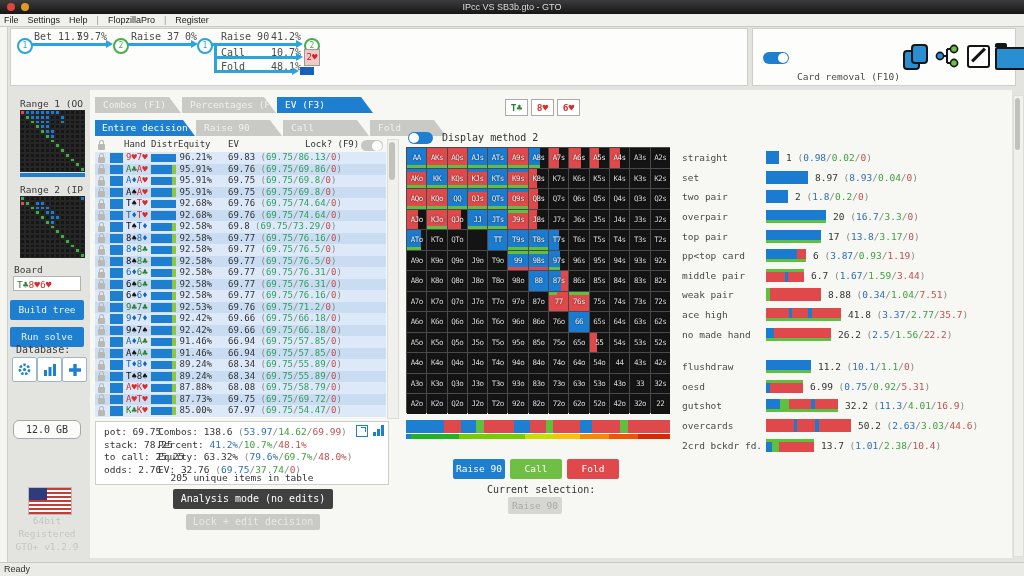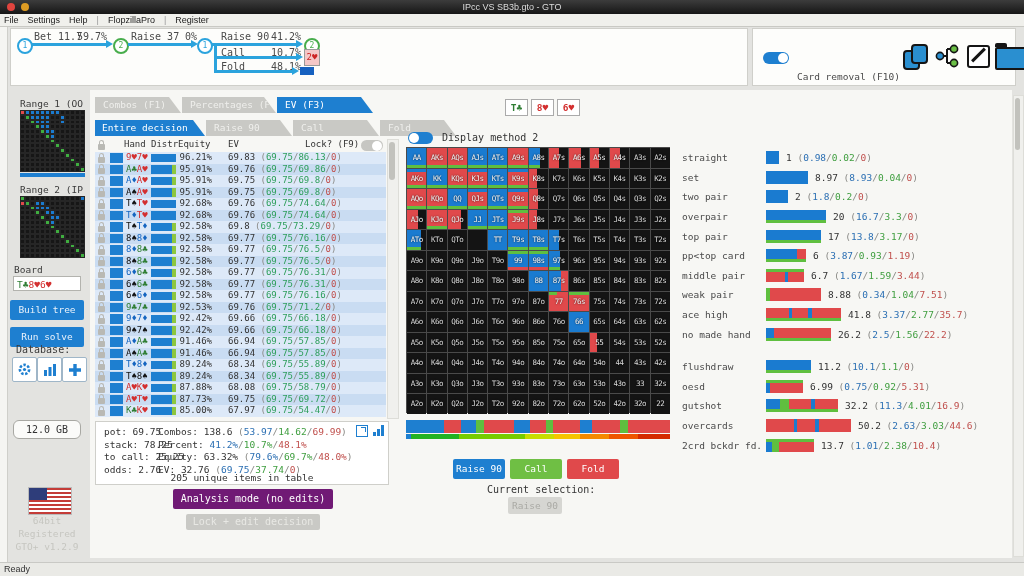--- a/index.html
+++ b/index.html
@@ -558,21 +558,21 @@
   <div class="graytxt" style="left:0;top:541px;">GTO+ v1.2.9</div>
 
   <div id="mainbg" class="abs"></div>
 
   <div class="tabrow" style="left:95px;top:97px;" id="tabsmain">
       <div class="tab" style="width: 86px; box-sizing: border-box;">Combos (F1)</div>
       <div class="tab" style="width: 94px; box-sizing: border-box;">Percentages (F</div>
       <div class="tab act" style="width: 96px; box-sizing: border-box;">EV (F3)</div>
     </div>
   <div class="tabrow" style="left:95px;top:120px;" id="tabssub">
-      <div class="tab act" style="width: 110px; box-sizing: border-box; padding-left: 7px;">Entire decision</div>
+      <div class="tab act" style="width: 100px; box-sizing: border-box; padding-left: 7px;">Entire decision</div>
       <div class="tab" style="width: 86px; box-sizing: border-box;">Raise 90</div>
       <div class="tab" style="width: 86px; box-sizing: border-box;">Call</div>
       <div class="tab" style="width: 76px; box-sizing: border-box;">Fold</div>
     </div>
 
   <div class="abs" style="left:505px;top:99px;display:flex;" id="boardcards">
       <div class="bcard sc">T♣</div>
       <div class="bcard sh">8♥</div>
       <div class="bcard sh">6♥</div>
     </div>
@@ -854,21 +854,21 @@
   <span class="sline" style="left: 8px; top: 4px;">pot: 69.75</span>
       <span class="sline" style="left: 62px; top: 4px;">Combos: 138.6 <span class="pp">(</span><span class="sb">53.97</span><span class="pp">/</span><span class="sg">14.62</span><span class="pp">/</span><span class="sr">69.99</span><span class="pp">)</span></span>
       <span class="sline" style="left: 8px; top: 16.5px;">stack: 78.25</span>
       <span class="sline" style="left: 62px; top: 16.5px;">Percent: <span class="sb">41.2%</span><span class="pp">/</span><span class="sg">10.7%</span><span class="pp">/</span><span class="sr">48.1%</span></span>
       <span class="sline" style="left: 8px; top: 29px;">to call: 25.25</span>
       <span class="sline" style="left: 62px; top: 29px;">Equity: 63.32% <span class="pp">(</span><span class="sb">79.6%</span><span class="pp">/</span><span class="sg">69.7%</span><span class="pp">/</span><span class="sr">48.0%</span><span class="pp">)</span></span>
       <span class="sline" style="left: 8px; top: 41.5px;">odds: 2.76</span>
       <span class="sline" style="left: 62px; top: 41.5px;">EV: 32.76 <span class="pp">(</span><span class="sb">69.75</span><span class="pp">/</span><span class="sg">37.74</span><span class="pp">/</span><span class="sr">0</span><span class="pp">)</span></span>
       <div class="sline" style="left: 0px; top: 50px; width: 100%; text-align: center;">205 unique items in table</div>
     </div>
-  <div class="modebtn" style="left:173px;top:489px;width:160px;height:20px;line-height:20px;background:#701a75;">Analysis mode (no edits)</div>
+  <div class="modebtn" style="left:173px;top:489px;width:160px;height:20px;line-height:20px;background:#404040;">Analysis mode (no edits)</div>
   <div class="modebtn" style="left:186px;top:514px;width:134px;height:16px;line-height:16px;background:#c9c9c5;color:#e8e8e4;">Lock + edit decision</div>
 
   <div class="tog knobl" style="left:408px;top:132px;width:25px;height:12px;"></div>
   <span class="abs" style="left:442px;top:132px;font-size:10px;">Display method 2</span>
 
   <div id="matrix" class="abs">
       <div class="mc">
         <div class="seg" style="width: 100%; background: rgb(26, 123, 208);"></div>
         <div class="sbm" style="background: rgb(95, 191, 63); width: 100%;"></div>
         <em>AA</em>

